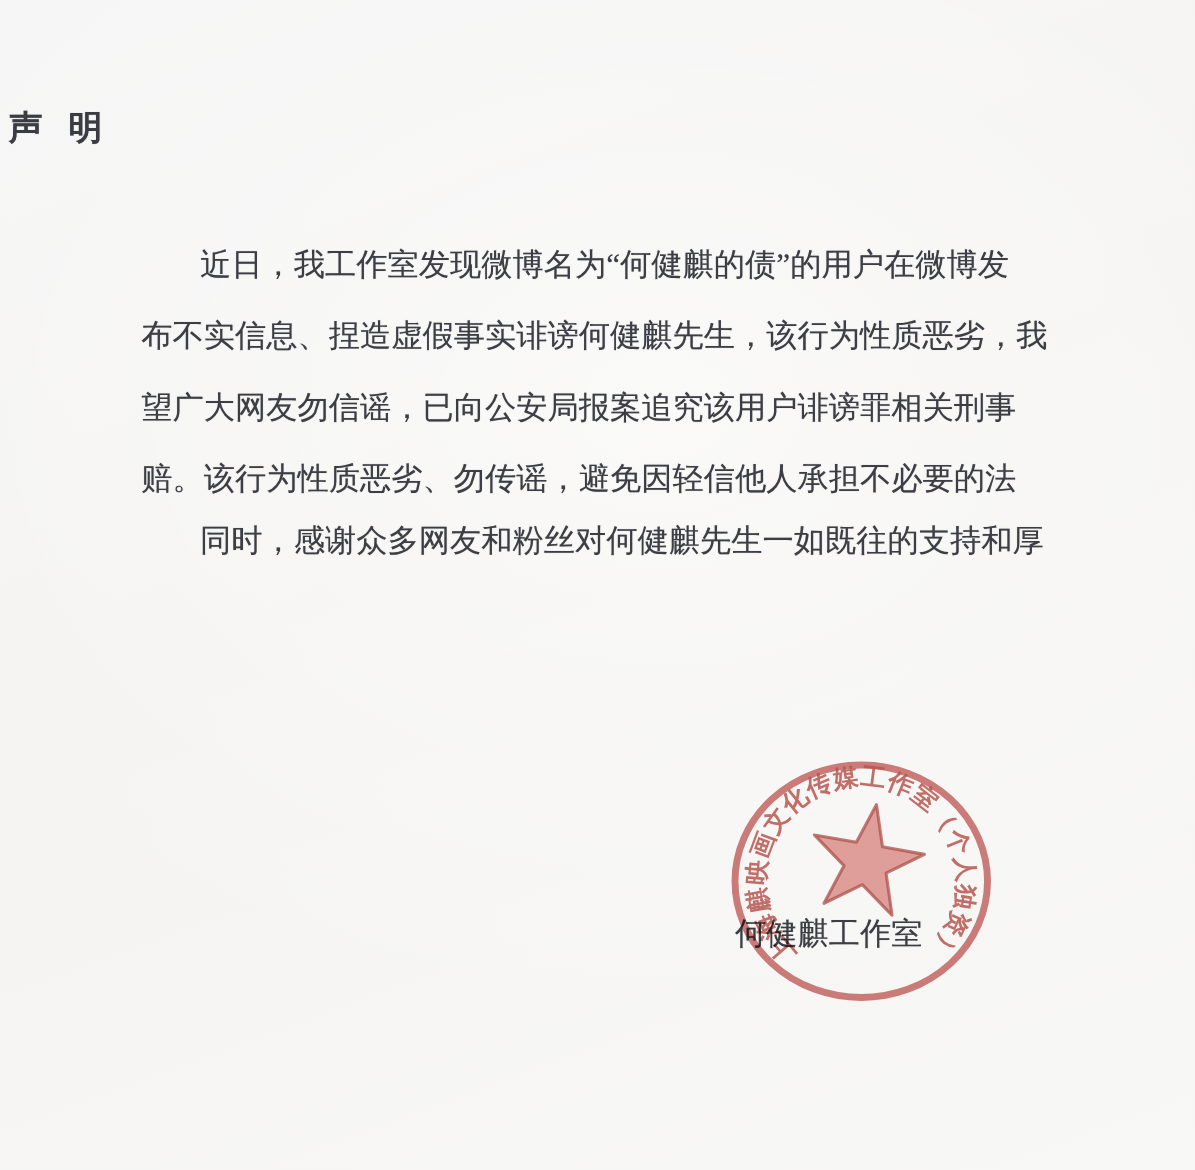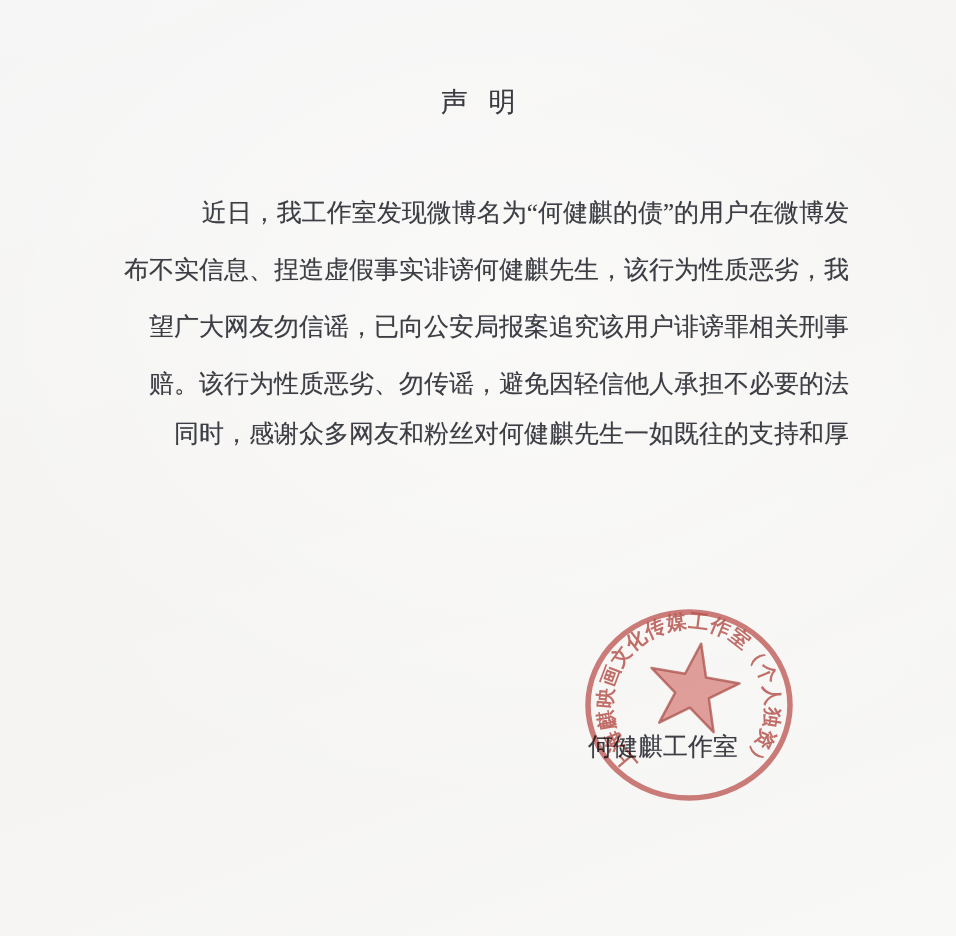--- a/index.html
+++ b/index.html
@@ -18,43 +18,42 @@
     height: 936px;
     background:
       radial-gradient(120% 90% at 55% 35%, rgba(255,255,255,0.55) 0%, rgba(255,255,255,0) 60%),
       linear-gradient(160deg, #f6f6f6 0%, #f4f3f1 45%, #f8f8f7 100%);
   }
   .doc-title {
     position: absolute;
     top: 84px;
     left: 0;
     width: 956px;
-    text-align: center;
+    text-align: left;
     font-size: 27px;
-    font-weight: 400;
+    font-weight: 700;
     color: #3a3c42;
     letter-spacing: 7px;
     text-indent: 7px; 
     text-shadow: 0 0 0.6px rgba(58,60,66,0.55);
   }
   .body-text {
     position: absolute;
     top: 184px;
     left: 113px;
     width: 736px;
     font-size: 25px;
     line-height: 57px;
     color: #3c3e44;
     text-shadow: 0 0 0.7px rgba(60,62,68,0.45);
   }
   .body-text .line {
     height: 57px;
     white-space: nowrap;
     letter-spacing: 0px;
-    text-align: right;
   }
   .body-text .line.indent {
     padding-left: 47px;
   }
   .body-text .line.para-start {
     margin-top: -7px;
   }
   .signature {
     position: absolute;
     top: 730px;

